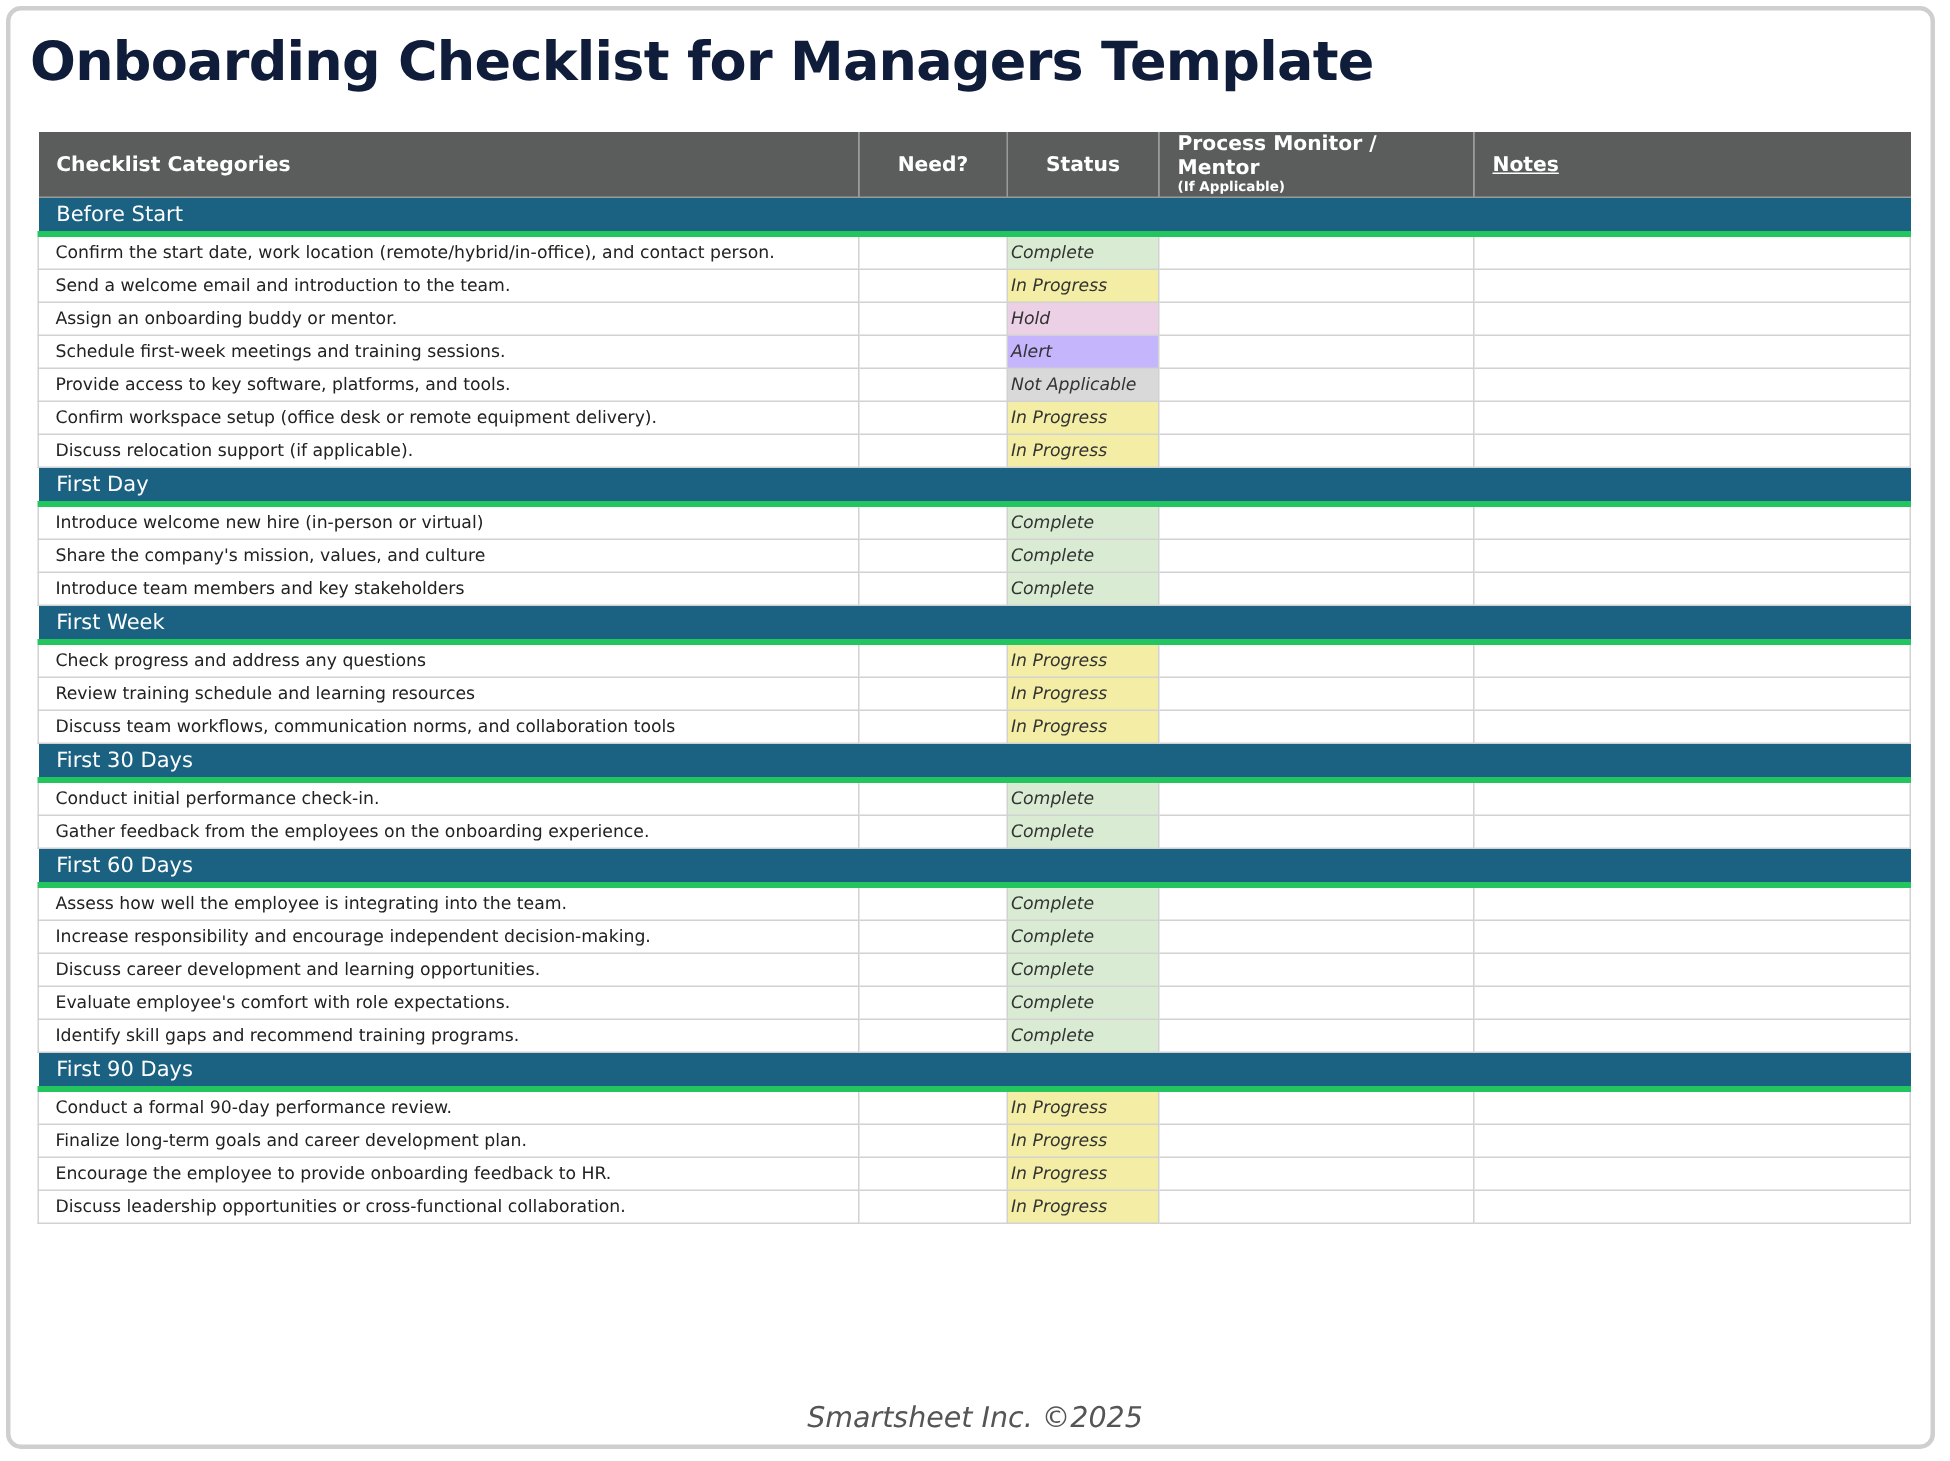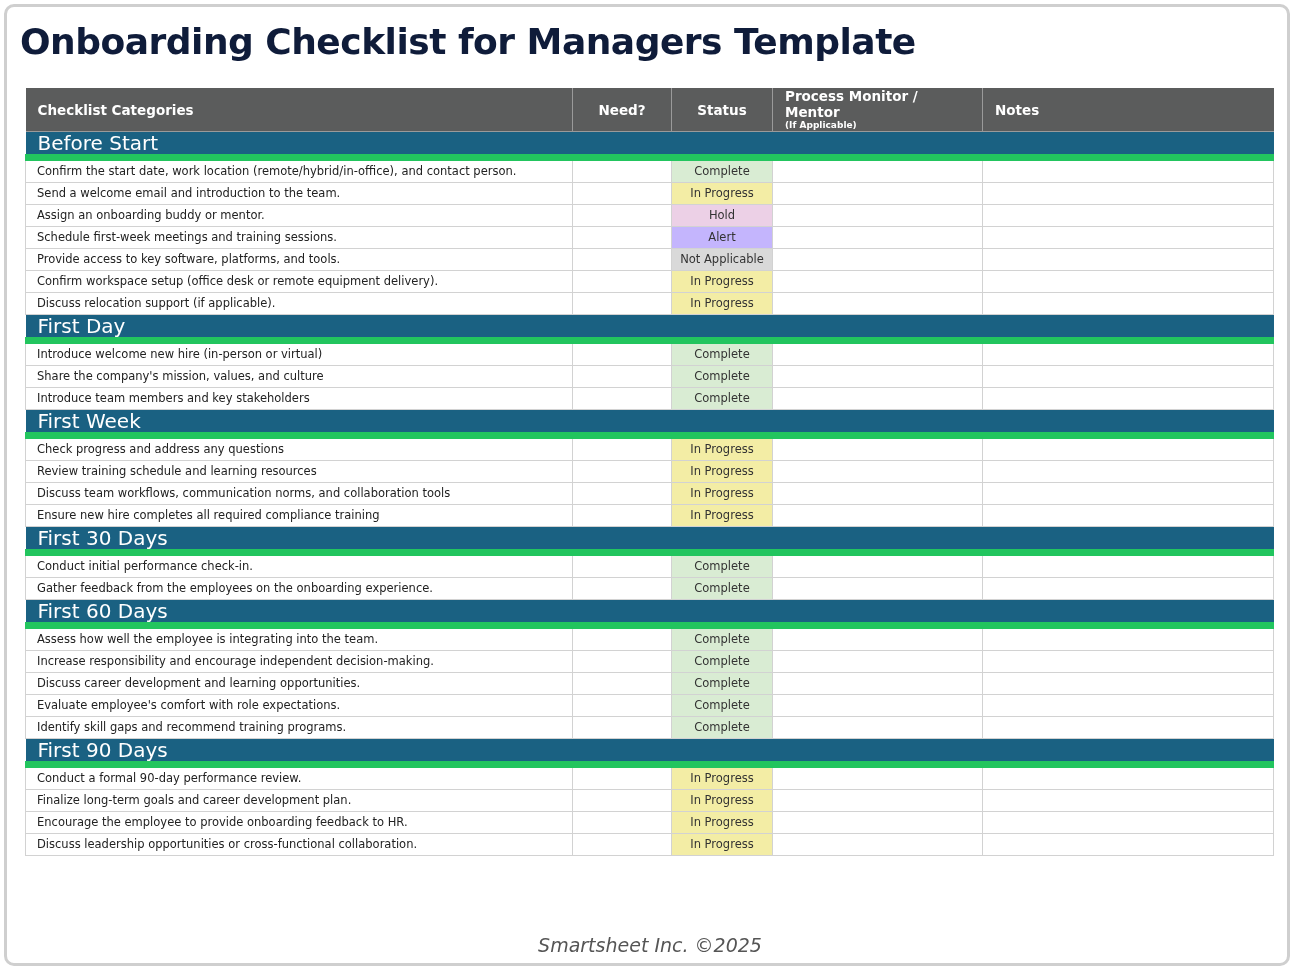--- a/index.html
+++ b/index.html
@@ -6,29 +6,29 @@
   body { width:1300px; height:974px; position:relative; overflow:hidden; font-family:"DejaVu Sans", "Liberation Sans", sans-serif; }
   .frame { position:absolute; left:4px; top:4px; width:1286px; height:962px; border:3px solid #cfcfcf; border-radius:10px; box-sizing:border-box; }
   .title { position:absolute; left:20px; top:12px; margin:0; font-family:"DejaVu Sans", sans-serif; font-weight:bold; font-size:36px; letter-spacing:-0.5px; color:#0f1c3a; line-height:60px; white-space:nowrap; }
   table.checklist { position:absolute; left:25px; top:88px; width:1248px; border-collapse:collapse; table-layout:fixed; }
   table.checklist col.c1 { width:547px; }
   table.checklist col.c2 { width:99px; }
   table.checklist col.c3 { width:101px; }
   table.checklist col.c4 { width:210px; }
   table.checklist col.c5 { width:291px; }
   th { background:#5b5c5c; color:#ffffff; font-family:"DejaVu Sans", sans-serif; font-weight:bold; font-size:13.5px; height:37px; padding:0 12px; border-right:1px solid #9a9a9a; border-bottom:1px solid #9a9a9a; box-sizing:border-box; }
-  th:last-child { border-right:none; }
+  th:last-child { border-right:none;text-decoration:underline; }
   th.left { text-align:left; }
   th.center { text-align:center; }
   th .sub { display:block; font-size:9px; font-weight:bold; line-height:11px; }
   th .main { display:block; line-height:16px; }
-  tr.section td { background:#1a6182; color:#ffffff; font-size:20px; height:22px; padding:0 12px; line-height:22px; border-bottom:7px solid #22c55e; }
+  tr.section td { background:#1a6182; color:#ffffff; font-size:14px; height:22px; padding:0 12px; line-height:22px; border-bottom:4px solid #22c55e; }
   tr.item td { height:22px; border-right:1px solid #d2d2d2; border-bottom:1px solid #d2d2d2; font-size:11.5px; color:#222; padding:0 11px; line-height:21px; white-space:nowrap; overflow:hidden; box-sizing:border-box; }
   tr.item td:first-child { border-left:1px solid #d2d2d2; }
-  tr.item td.status { text-align:center; padding:0 2px; color:#333; border-left:1px solid #cfcfcf; }
+  tr.item td.status { text-align:left; padding:0 2px; color:#333; border-left:1px solid #cfcfcf;font-style:italic; }
   .st-complete { background:#d9ecd3; }
   .st-progress { background:#f3eda5; }
   .st-hold { background:#ecd0e6; }
   .st-alert { background:#c4b5fd; }
   .st-na { background:#d9d9d9; }
   .footer { position:absolute; left:0; width:1300px; top:934px; text-align:center; font-family:"DejaVu Sans", sans-serif; font-style:italic; font-size:19px; color:#555; }
   .footer span { position:relative; left:0px; }
 </style>
 </head>
 <body>
@@ -151,27 +151,20 @@
         <td></td>
         <td></td>
       </tr>
       <tr class="item">
         <td>Discuss team workflows, communication norms, and collaboration tools</td>
         <td></td>
         <td class="status st-progress">In Progress</td>
         <td></td>
         <td></td>
       </tr>
-      <tr class="item">
-        <td>Ensure new hire completes all required compliance training</td>
-        <td></td>
-        <td class="status st-progress">In Progress</td>
-        <td></td>
-        <td></td>
-      </tr>
       <tr class="section">
         <td colspan="5">First 30 Days</td>
       </tr>
       <tr class="item">
         <td>Conduct initial performance check-in.</td>
         <td></td>
         <td class="status st-complete">Complete</td>
         <td></td>
         <td></td>
       </tr>

